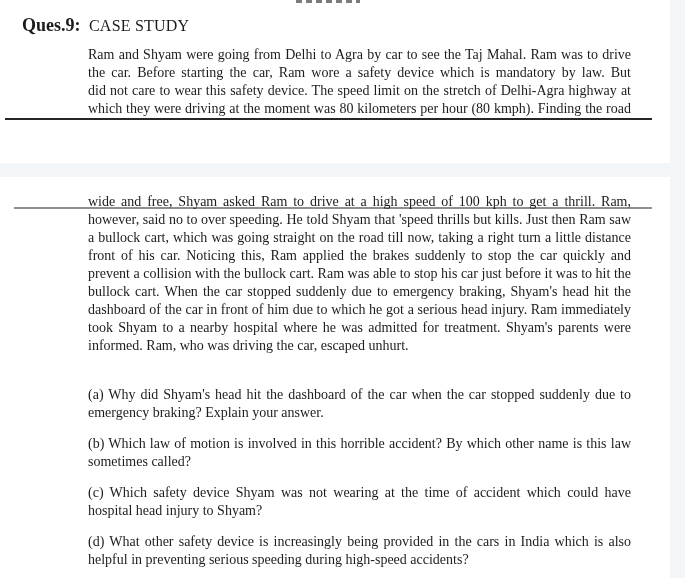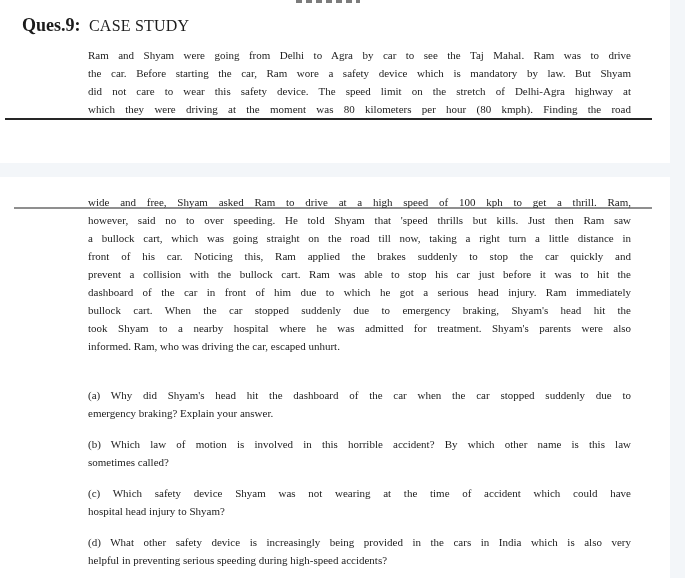--- a/index.html
+++ b/index.html
@@ -64,21 +64,21 @@
     left: 88px;
     width: 543px;
   }
   #para1 { top: 46px; }
   #para2 { top: 193px; }
   #questions { top: 386px; }
 
   .tline {
     height: 18px;
     line-height: 18px;
-    font-size: 11px;
+    font-size: 14px;
     overflow: hidden;
     text-align: justify;
     text-align-last: justify;
     white-space: normal;
   }
   .tline.last {
     text-align: right;
     text-align-last: left;
   }
   .justify-all .tline.last {
@@ -128,22 +128,22 @@
 <div class="page" id="page2"></div>
 
 <div class="rule" id="rule-page2-top"></div>
 
 <div class="textcol" id="para2">
     <div class="tline">wide and free, Shyam asked Ram to drive at a high speed of 100 kph to get a thrill. Ram,</div>
     <div class="tline">however, said no to over speeding. He told Shyam that 'speed thrills but kills. Just then Ram saw</div>
     <div class="tline">a bullock cart, which was going straight on the road till now, taking a right turn a little distance in</div>
     <div class="tline">front of his car. Noticing this, Ram applied the brakes suddenly to stop the car quickly and</div>
     <div class="tline">prevent a collision with the bullock cart. Ram was able to stop his car just before it was to hit the</div>
+    <div class="tline">bullock cart. When the car stopped suddenly due to emergency braking, Shyam's head hit the</div>
     <div class="tline">dashboard of the car in front of him due to which he got a serious head injury. Ram immediately</div>
-    <div class="tline">bullock cart. When the car stopped suddenly due to emergency braking, Shyam's head hit the</div>
     <div class="tline">took Shyam to a nearby hospital where he was admitted for treatment. Shyam's parents were also</div>
     <div class="tline last">informed. Ram, who was driving the car, escaped unhurt.</div>
   </div>
 
 <div class="textcol" id="questions">
   <div class="question-item">
       <div class="tline">(a) Why did Shyam's head hit the dashboard of the car when the car stopped suddenly due to</div>
       <div class="tline last">emergency braking? Explain your answer.</div>
     </div>
   <div class="question-item">

